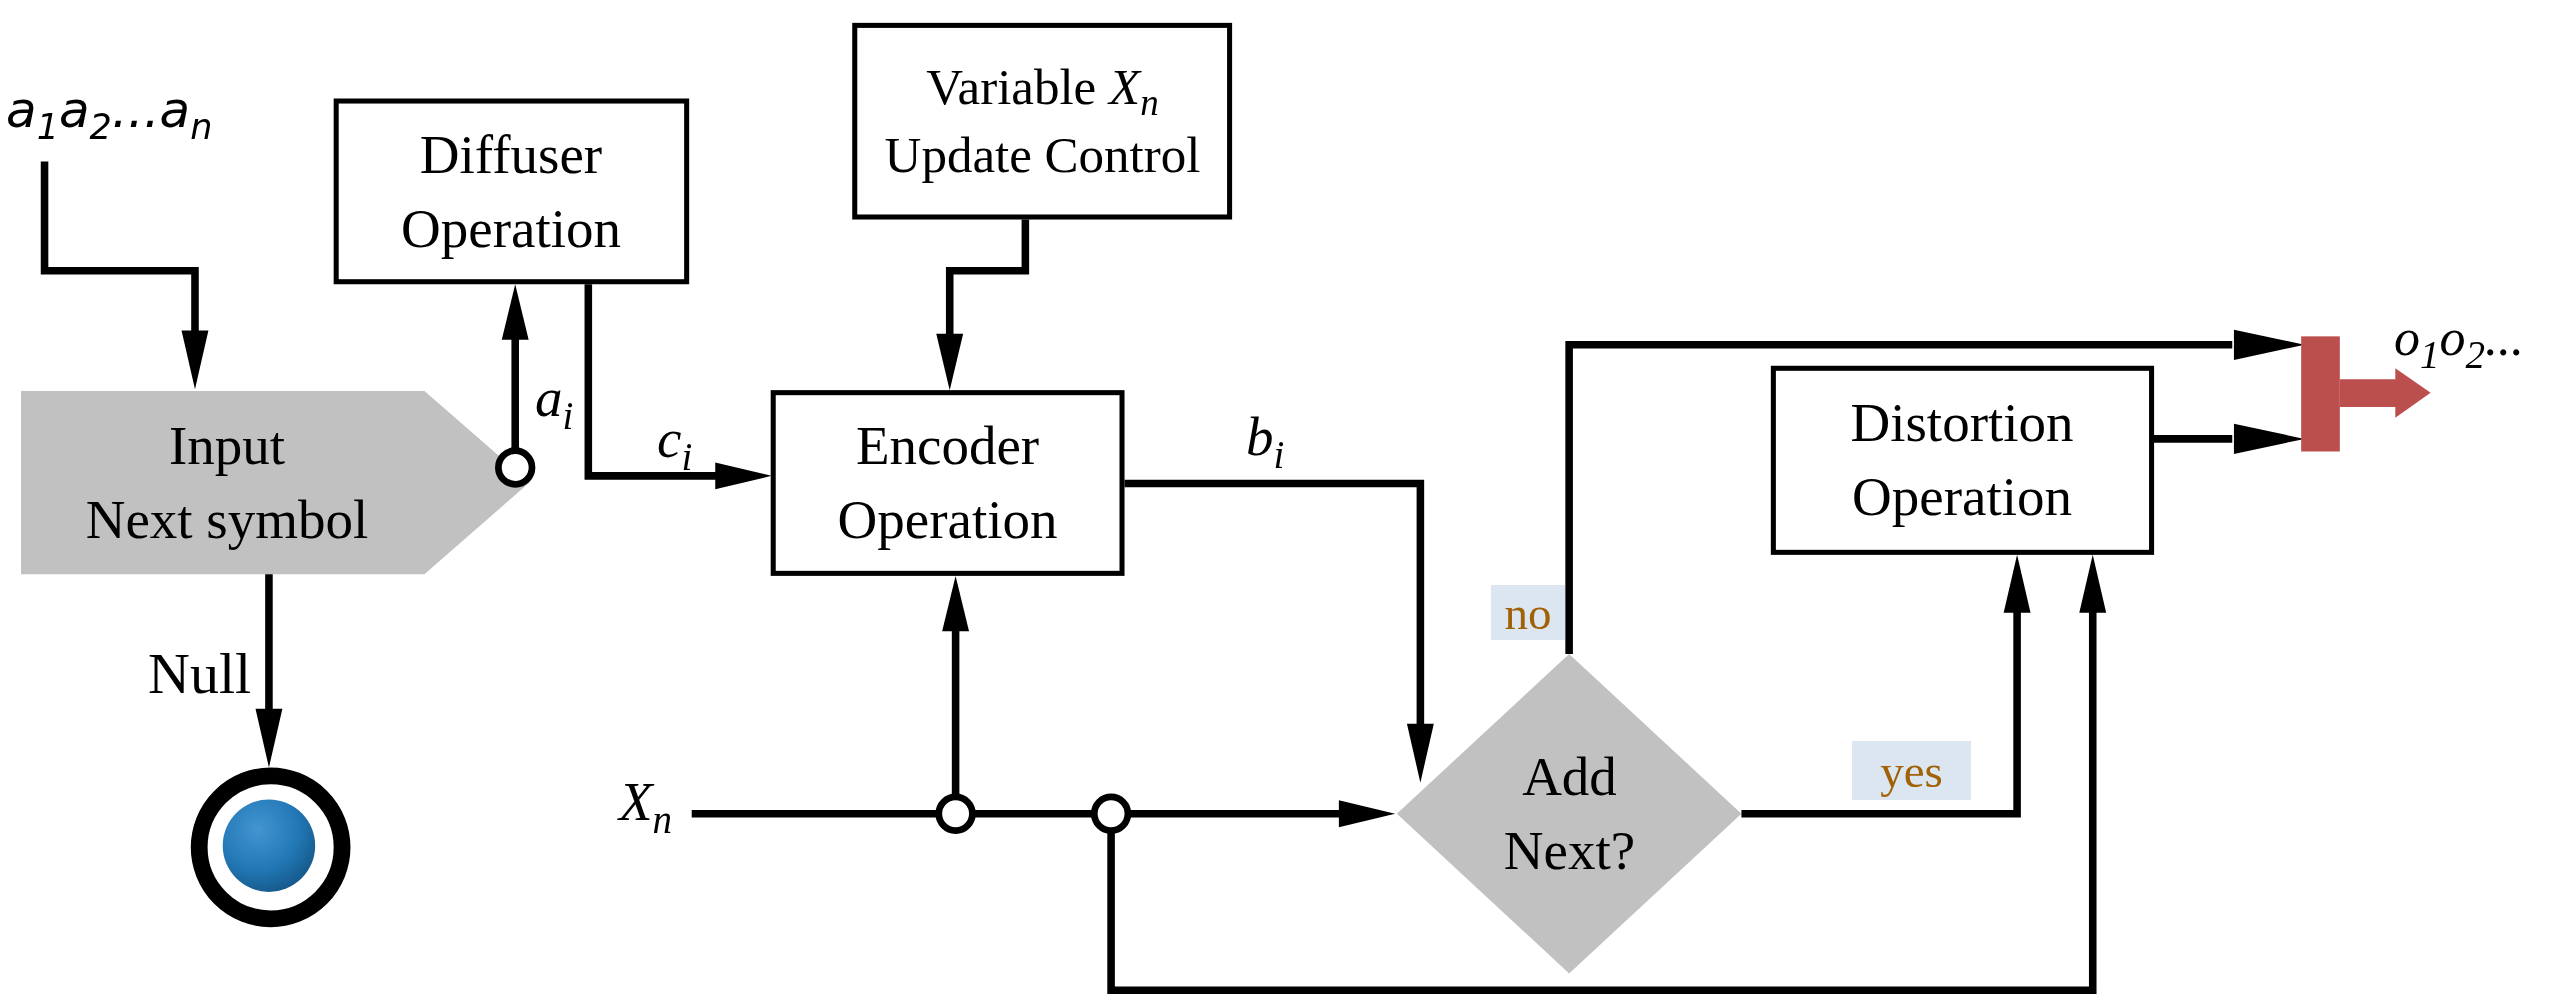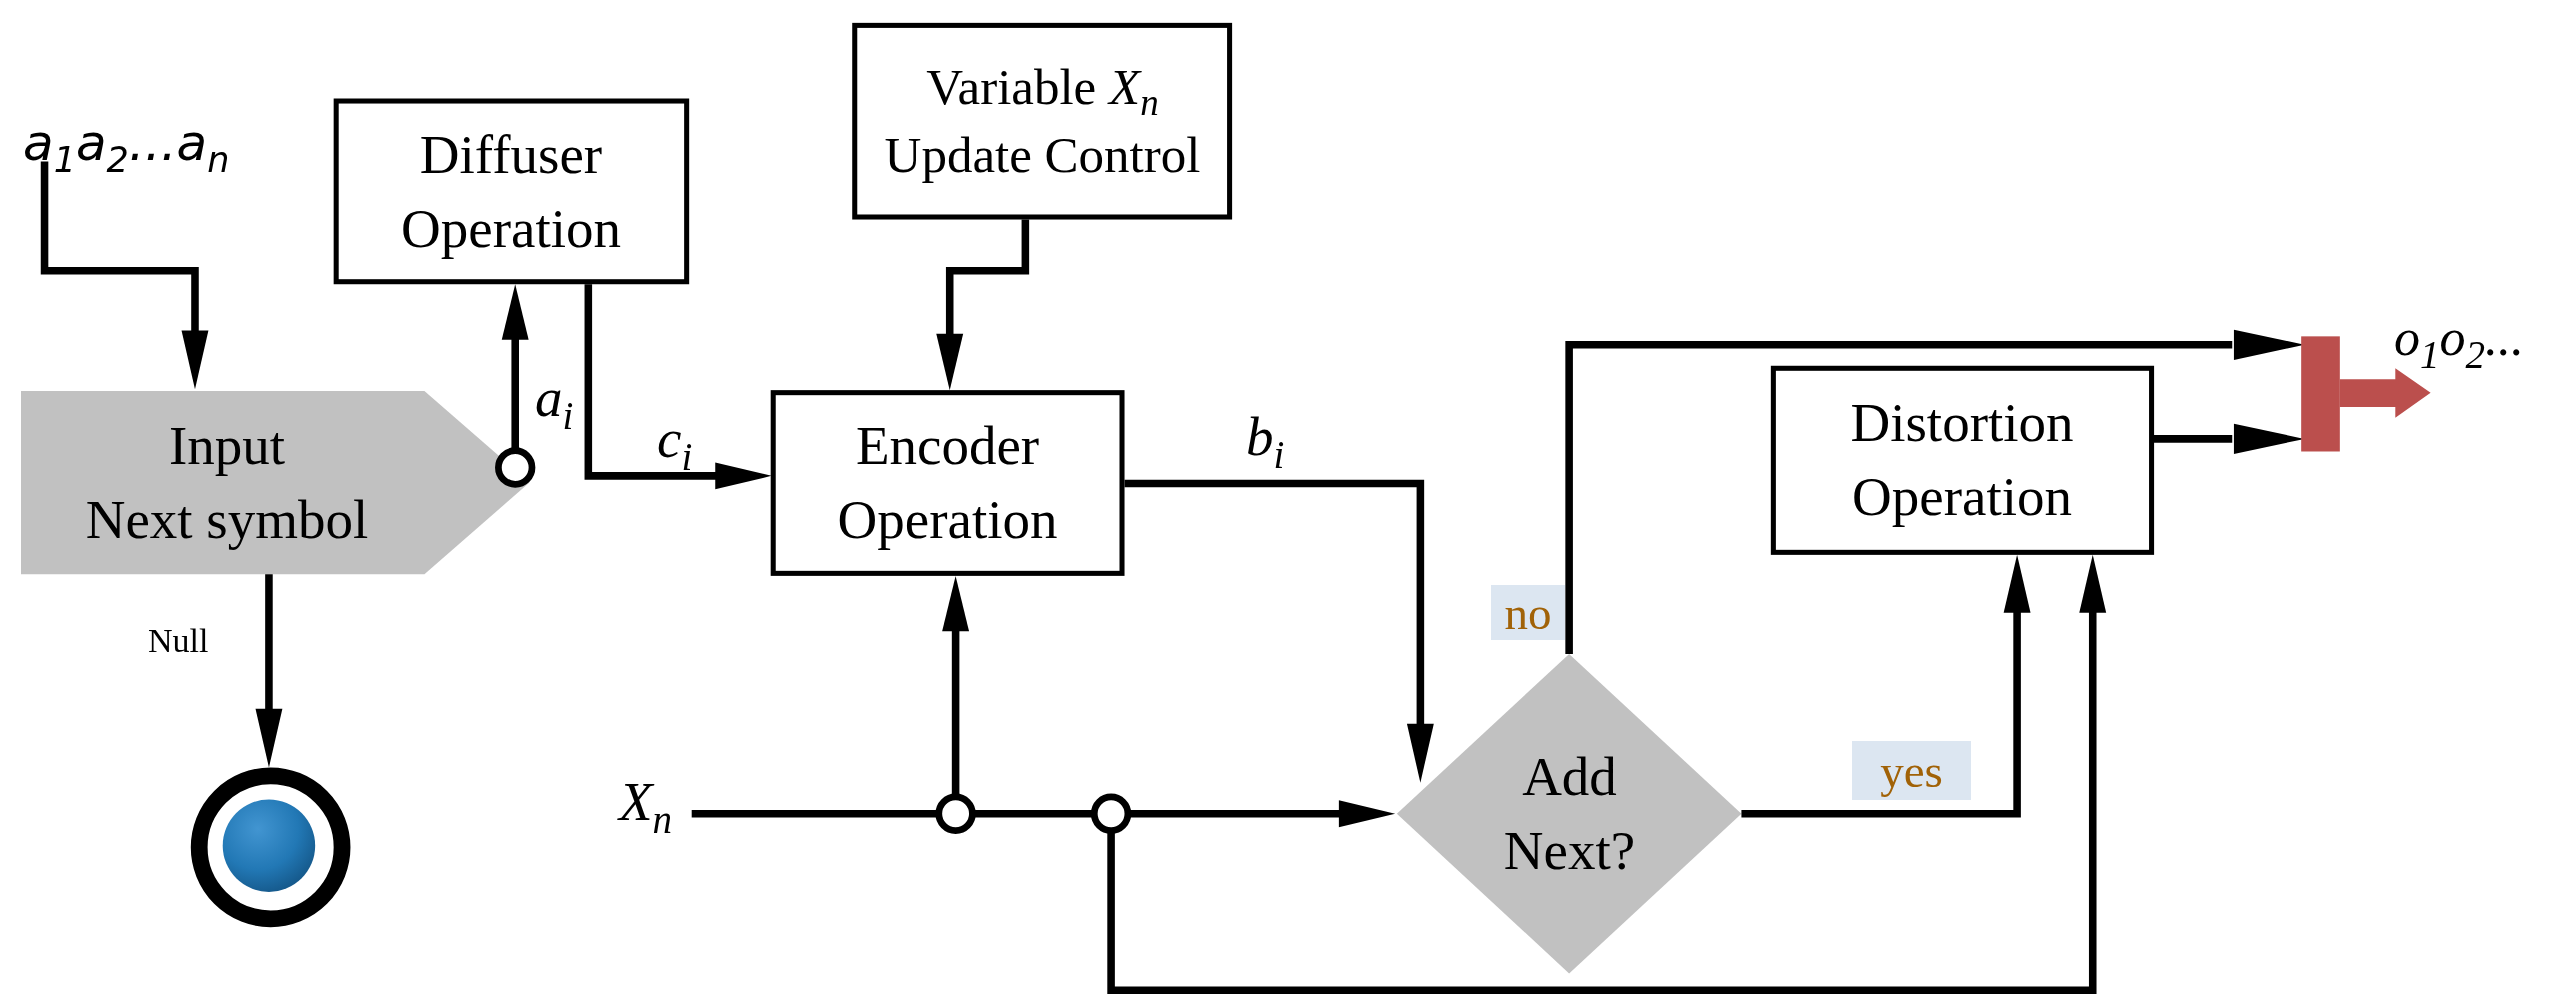--- a/index.html
+++ b/index.html
@@ -3,21 +3,21 @@
 <meta charset="utf-8">
 <style>
   html,body{margin:0;padding:0;background:#ffffff;}
   .stage{position:relative;width:2576px;height:1003px;background:#ffffff;overflow:hidden;
          font-family:"Liberation Serif",serif;color:#000;}
   .stage svg{position:absolute;left:0;top:0;}
   .boxtext{position:absolute;display:flex;flex-direction:column;align-items:center;
            justify-content:center;text-align:center;font-size:55px;line-height:1.34;}
   .mathlabel{position:absolute;font-style:italic;font-size:55px;white-space:nowrap;}
   .mathlabel .sub{font-size:39px;position:relative;top:13.4px;font-style:italic;}
-  .plainlabel{position:absolute;font-size:34px;white-space:nowrap;}
+  .plainlabel{position:absolute;font-size:58px;white-space:nowrap;margin-top:18px;}
   .badge{position:absolute;display:flex;align-items:center;justify-content:center;
          font-size:47px;background:#dce6f1;color:#a16207;}
   .stream{position:absolute;font-family:"DejaVu Sans",sans-serif;font-style:italic;
           font-size:50px;white-space:nowrap;}
   .stream .sub{font-size:35px;position:relative;top:11.8px;}
   .varx{font-style:italic;}
 </style>
 </head>
 <body>
 
@@ -78,21 +78,21 @@
 
     <rect x="400" y="120" width="417" height="215" fill="#ffffff" stroke="#000" stroke-width="6"></rect>
     <rect x="1017" y="30" width="446" height="228" fill="#ffffff" stroke="#000" stroke-width="6"></rect>
     <rect x="920" y="467" width="415" height="215" fill="#ffffff" stroke="#000" stroke-width="6"></rect>
     <rect x="2110" y="438" width="450" height="219" fill="#ffffff" stroke="#000" stroke-width="6"></rect>
 
     <rect x="2738" y="400" width="46" height="137" fill="#bb4f4d"></rect>
     <polygon points="2784,451 2850,451 2850,438 2892,467 2850,497 2850,484 2784,484" fill="#bb4f4d"></polygon>
   </svg>
 
-  <div class="stream" style="left:23px;top:81px;margin-top:33px;">
+  <div class="stream" style="left:6px;top:81px;">
     <span>a</span><span class="sub">1</span><span>a</span><span class="sub">2</span><span>...</span><span>a</span><span class="sub">n</span>
   </div>
 
   <div class="boxtext" style="left:21px;top:391px;width:412px;height:183px;">
     <div>Input</div>
     <div>Next symbol</div>
   </div>
 
   <div class="boxtext" style="left:336px;top:101px;width:350px;height:181px;">
     <div>Diffuser</div>

